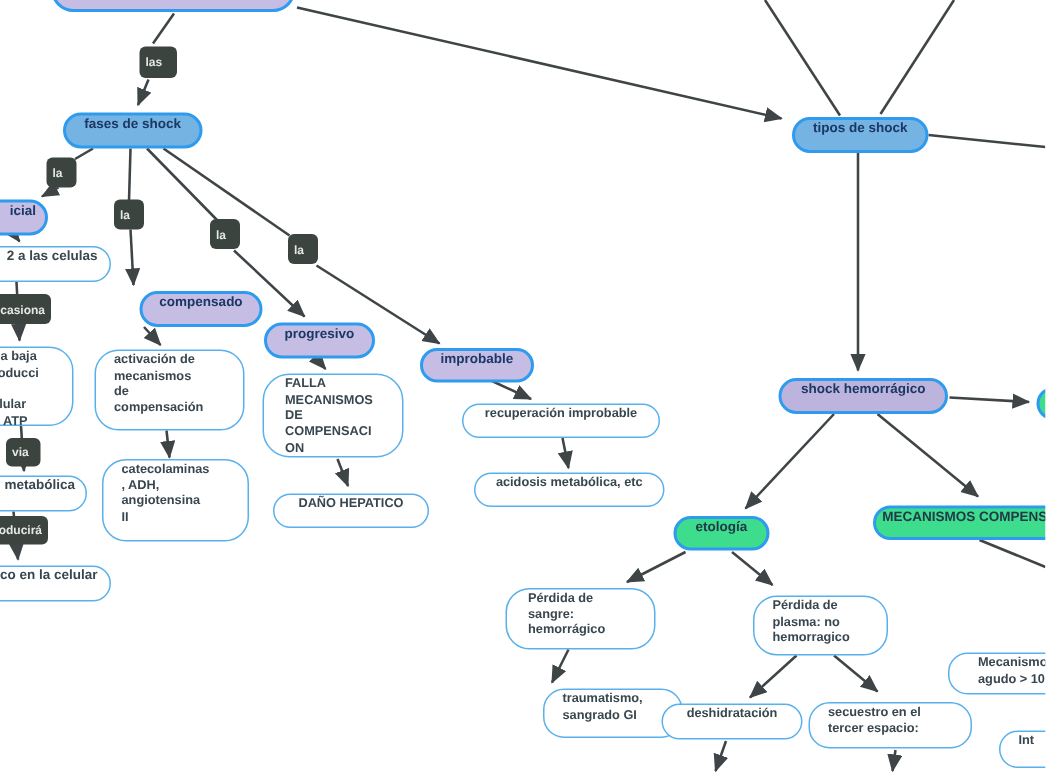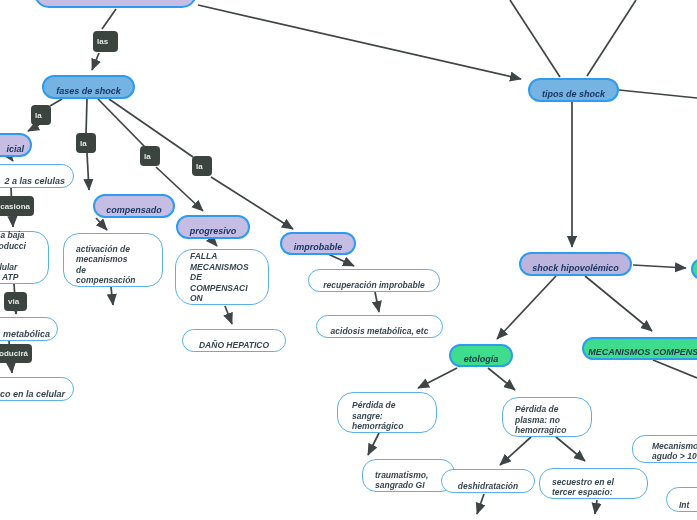--- a/index.html
+++ b/index.html
@@ -1,22 +1,22 @@
 <!DOCTYPE html>
 <html><head>
 <meta charset="utf-8">
 <style>
   html,body{margin:0;padding:0;background:#fff;}
   #canvas{position:relative;width:697px;height:520px;overflow:hidden;background:#ffffff;
           font-family:"Liberation Sans",sans-serif;}
   #edges{position:absolute;left:0;top:0;width:697px;height:520px;}
   #edges line{stroke:#3f4447;stroke-width:1.7;}
-  .node{position:absolute;display:flex;align-items:flex-end;justify-content:center;
+  .node{position:absolute;display:flex;align-items:flex-start;justify-content:center;
         box-sizing:border-box;border:2px solid #2e9bef;border-radius:14px;
-        font-weight:bold;font-size:9px;color:#1b3764;line-height:1.25;cursor:default;font-style:italic;}
+        font-weight:bold;font-size:9px;color:#1b3764;line-height:1.25;cursor:default;}
   .blue{background:#74b3e2;}
   .purple{background:#c6bde5;}
   .green{background:#3edc8d;color:#20394a;}
   .white{background:#ffffff;border:1.6px solid #58b1ec;color:#38474f;font-size:8.5px;}
   .ml{white-space:pre-line;justify-content:flex-start;text-align:left;}
   .align-r{justify-content:flex-end;text-align:right;}
   .lbl{position:absolute;background:#3b443f;color:#e4e9e6;border-radius:4px;
        font-weight:bold;font-size:8px;display:flex;align-items:center;justify-content:flex-start;
        box-sizing:border-box;padding:0 4px;}
   .lbl.align-r{justify-content:flex-end;}
@@ -140,20 +140,24 @@
       <span>co en la celular</span>
     </div>
 
   <div class="node purple" style="left:49px;top:194px;width:82px;height:24px;margin-left:44px;">
       <span>compensado</span>
     </div>
   <div class="node white ml" style="left:63px;top:233px;width:100px;height:54px;padding-left:12px;border-radius:16px;"><span>activación de
 mecanismos
 de
 compensación</span></div>
+  <div class="node white ml" style="left:68px;top:306px;width:98px;height:55px;padding-left:12px;border-radius:16px;"><span>catecolaminas
+, ADH,
+angiotensina
+II</span></div>
 
   <div class="node white ml" style="left:175px;top:249px;width:94px;height:56px;padding-left:14px;border-radius:18px;"><span>FALLA
 MECANISMOS
 DE
 COMPENSACI
 ON</span></div>
   <div class="node purple" style="left:176px;top:215px;width:74px;height:24px;">
       <span>progresivo</span>
     </div>
   <div class="node white" style="left:182px;top:329px;width:104px;height:23px;">
@@ -164,21 +168,21 @@
       <span>improbable</span>
     </div>
   <div class="node white" style="left:308px;top:269px;width:132px;height:23px;">
       <span>recuperación improbable</span>
     </div>
   <div class="node white" style="left:316px;top:315px;width:127px;height:23px;">
       <span>acidosis metabólica, etc</span>
     </div>
 
   <div class="node purple" style="left:519px;top:252px;width:113px;height:24px;background:#bdb4dd;">
-      <span>shock hipovolémico</span>
+      <span>shock hemorrágico</span>
     </div>
   <div class="node green" style="left:691px;top:258px;width:46px;height:22px;"></div>
   <div class="node green" style="left:449px;top:344px;width:64px;height:23px;">
       <span>etología</span>
     </div>
   <div class="node green" style="left:582px;top:337px;width:129px;height:23px;">
       <span>MECANISMOS COMPENSA</span>
     </div>
 
   <div class="node white ml" style="left:337px;top:392px;width:100px;height:41px;padding-left:14px;border-radius:16px;"><span>Pérdida de

